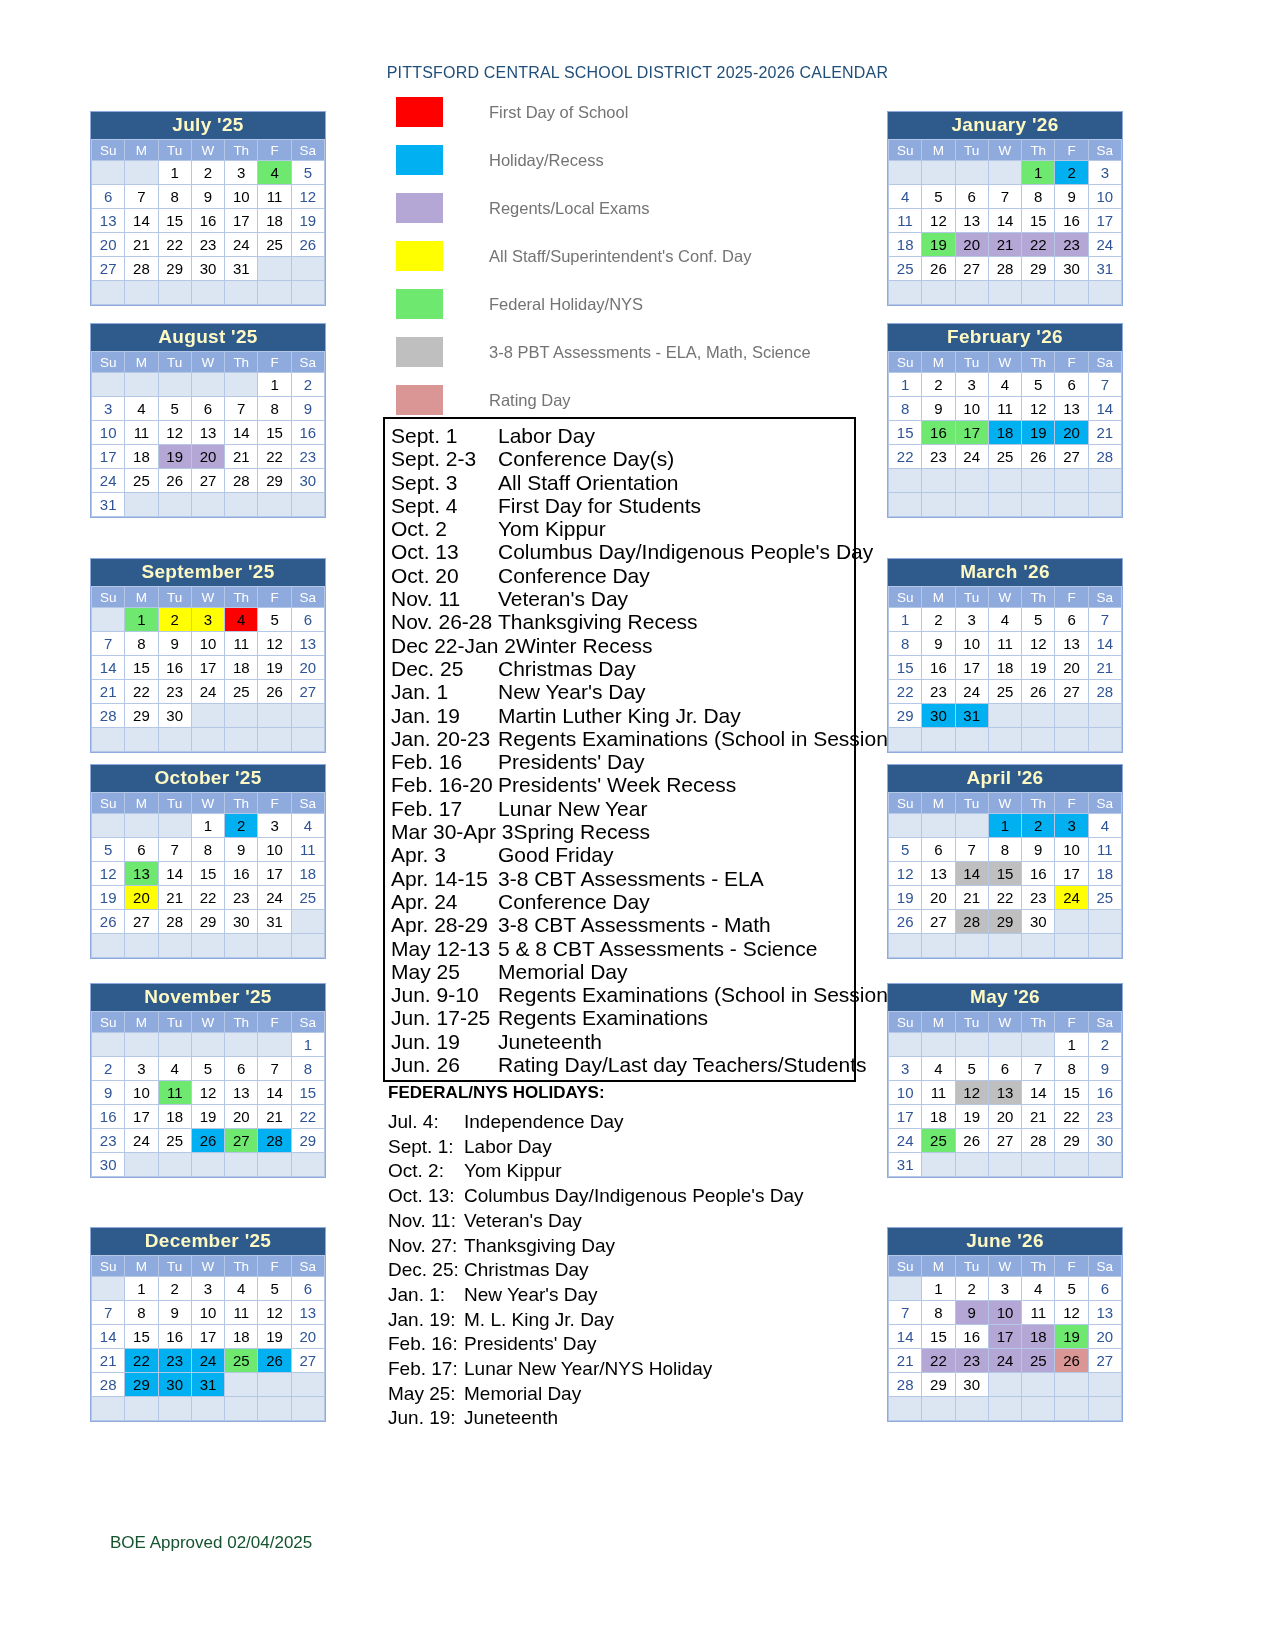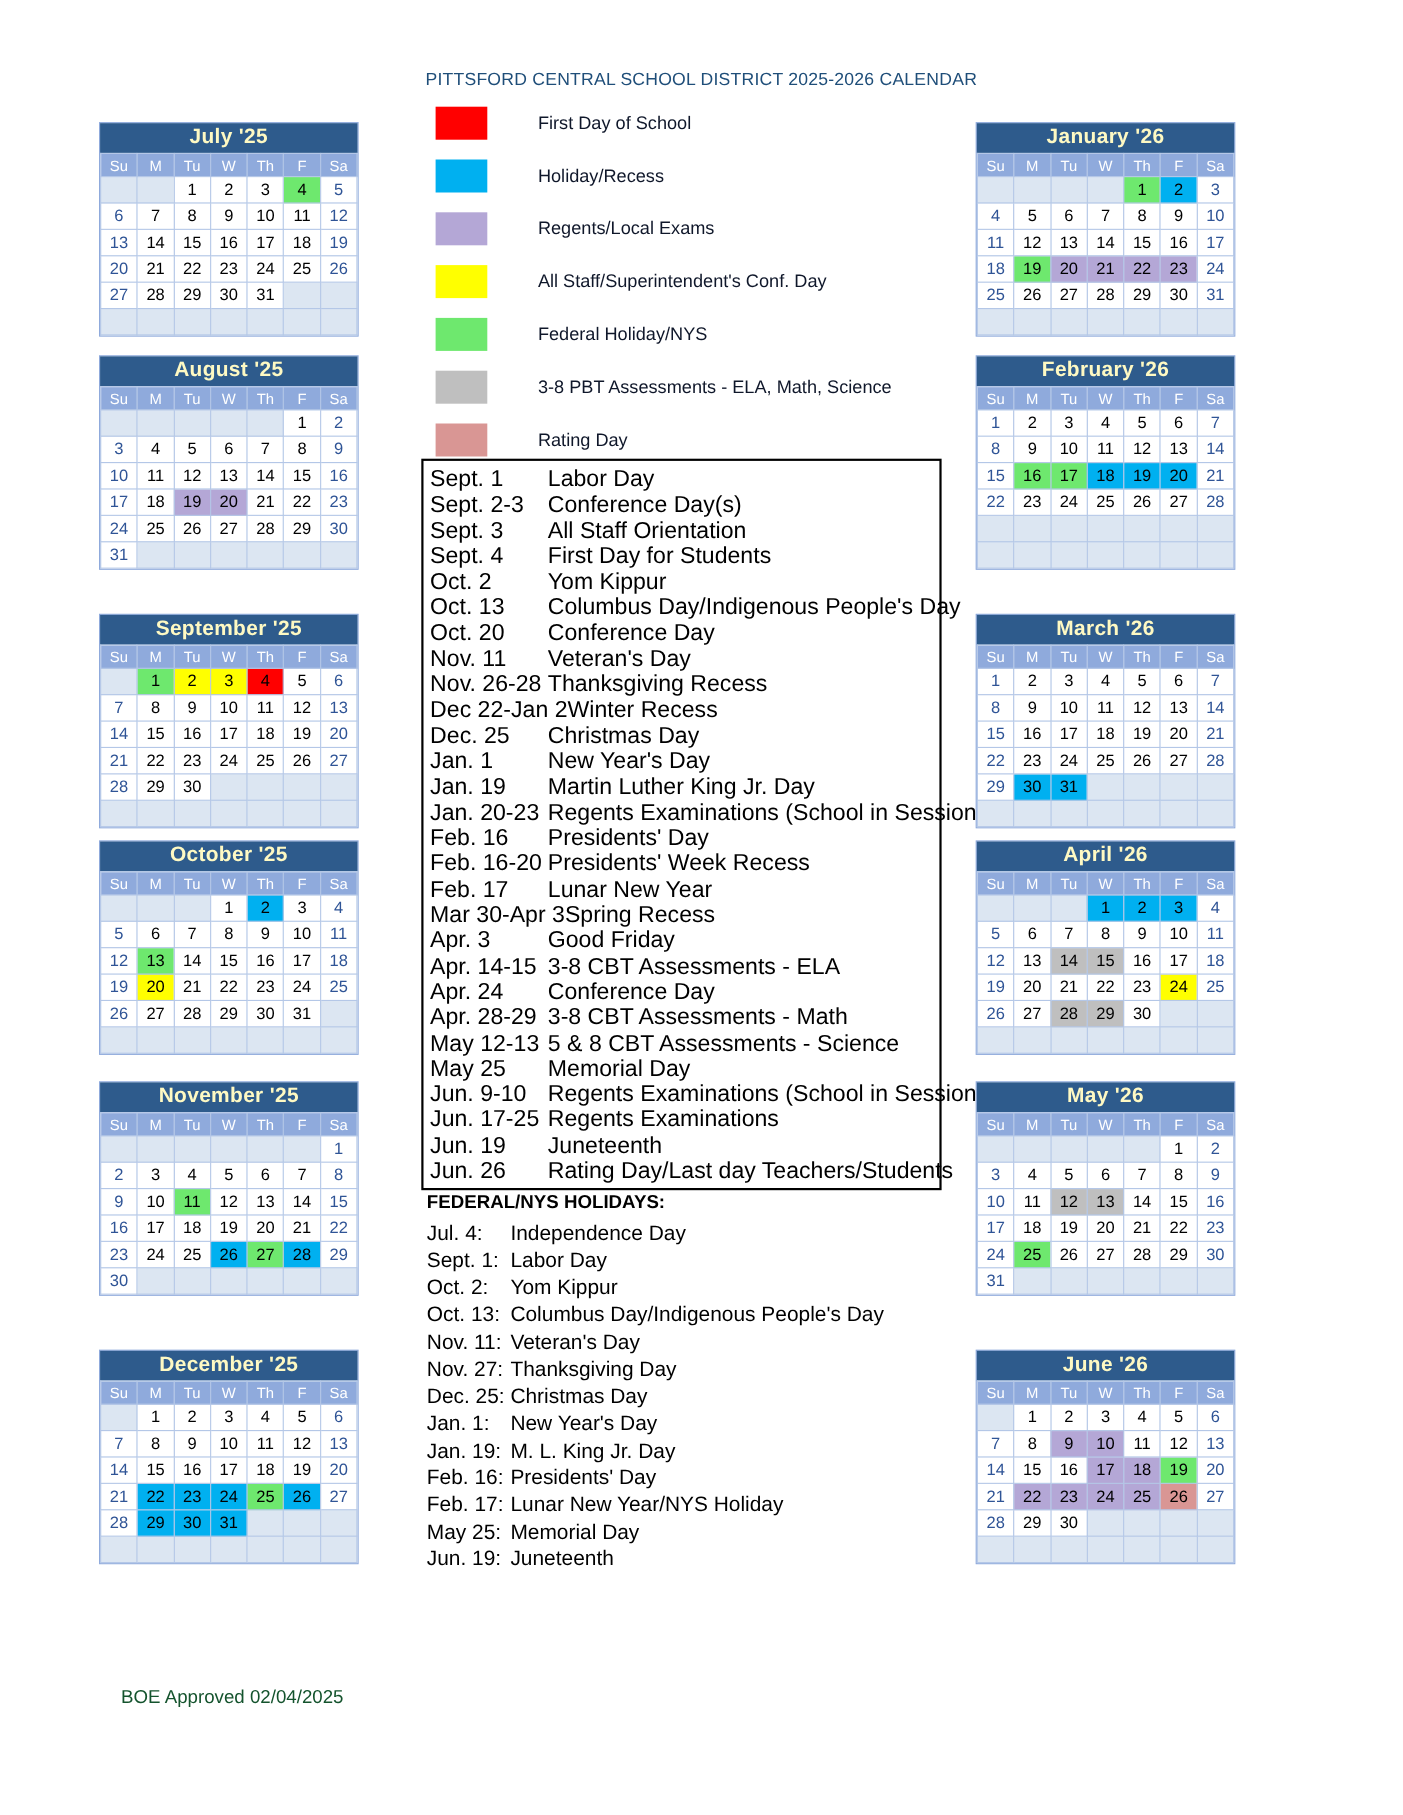--- a/index.html
+++ b/index.html
@@ -101,21 +101,21 @@
     height: 48px;
   }
   .legend-swatch {
     width: 47px;
     height: 30px;
     flex: 0 0 47px;
   }
   .legend-label {
     margin-left: 46px;
     font-size: 16.5px;
-    color: #0f172a;
+    color: #737373;
     white-space: nowrap;
   }
 
   
   .events-box {
     position: absolute;
     left: 383px;
     top: 417px;
     width: 473px;
     border: 2px solid #000000;

